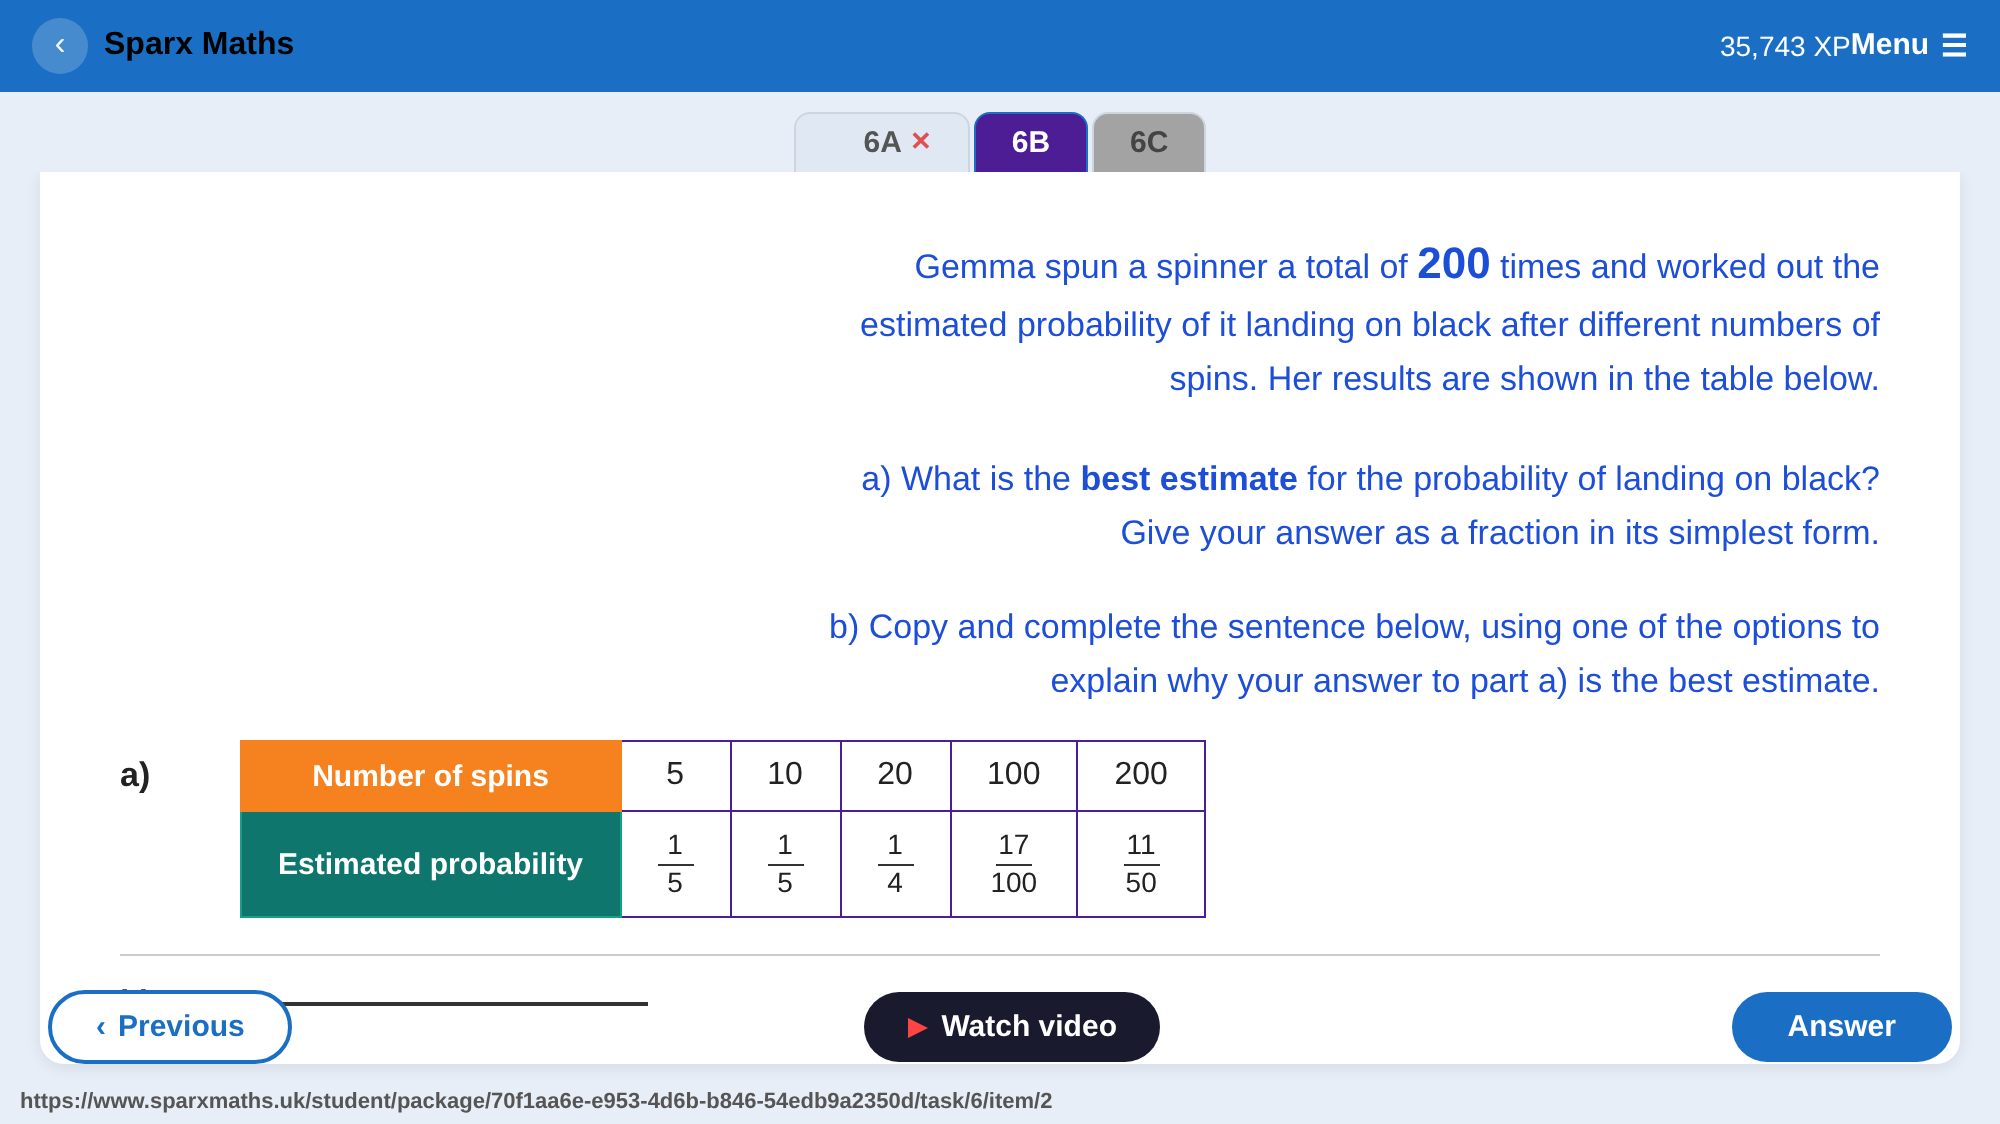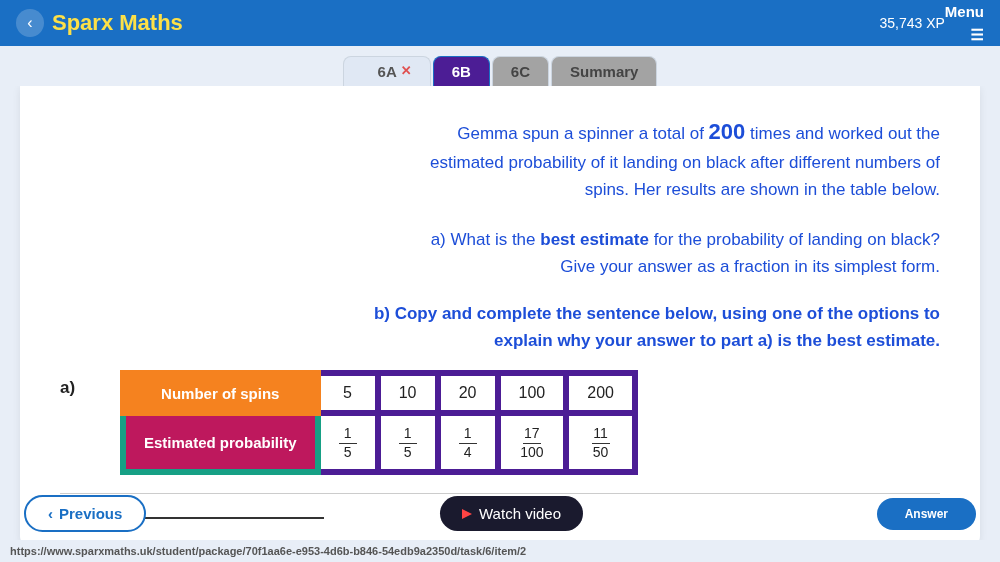--- a/index.html
+++ b/index.html
@@ -33,38 +33,37 @@
       width: 28px;
       height: 28px;
       display: flex;
       align-items: center;
       justify-content: center;
       cursor: pointer;
       color: white;
       font-size: 16px;
     }
     .header-title {
-      color: #fde047;
-      font-size: 22px;
+      color: #000000;
+      font-size: 16px;
       font-weight: 700;
     }
     .header-right {
       display: flex;
       align-items: center;
       color: white;
       font-size: 14px;
     }
     .menu-btn {
       display: flex;
-      align-items: flex-end;
+      align-items: flex-start;
       gap: 6px;
       cursor: pointer;
       font-weight: 600;
       font-size: 15px;
-      flex-direction: column;
     }
 
     
     .tabs-bar {
       display: flex;
       justify-content: center;
       align-items: flex-end;
       padding-top: 10px;
       gap: 2px;
       background: #e8eef7;
@@ -137,37 +136,37 @@
       color: #222;
       padding-top: 8px;
       min-width: 30px;
     }
 
     .spinner-table {
       border-collapse: collapse;
       margin-left: 10px;
     }
     .spinner-table td {
-      border: 6px solid #4c1d95;
+      border: 1px solid #4c1d95;
       text-align: center;
       padding: 8px 18px;
       font-size: 16px;
       color: #222;
       min-width: 50px;
     }
     .spinner-table .header-row td:first-child {
       background: #f5821f;
       color: white;
       font-weight: 700;
       font-size: 15px;
       border-color: #f5821f;
       min-width: 160px;
     }
     .spinner-table .prob-row td:first-child {
-      background: #be185d;
+      background: #0f766e;
       color: white;
       font-weight: 700;
       font-size: 15px;
       border-color: #16a085;
       min-width: 160px;
     }
     .fraction {
       display: inline-flex;
       flex-direction: column;
       align-items: center;
@@ -237,33 +236,33 @@
       display: flex;
       align-items: center;
       gap: 6px;
     }
     .btn-watch {
       background: #1a1a2e;
       border: none;
       border-radius: 24px;
       padding: 9px 22px;
       font-size: 15px;
-      font-weight: 400;
+      font-weight: 700;
       color: white;
       cursor: pointer;
       display: flex;
       align-items: center;
       gap: 7px;
     }
     .btn-answer {
       background: #1a6fc4;
       border: none;
       border-radius: 24px;
       padding: 9px 28px;
-      font-size: 12px;
+      font-size: 15px;
       font-weight: 700;
       color: white;
       cursor: pointer;
     }
 
     
     .status-bar {
       position: absolute;
       bottom: 0;
       left: 0;
@@ -303,38 +302,35 @@
       <span>6A</span>
       <span class="x-mark">✕</span>
     </span>
   </div>
   <div class="tab active">
     <span>6B</span>
   </div>
   <div class="tab">
     <span>6C</span>
   </div>
-  <div class="tab">
-    <span>Summary</span>
-  </div>
 </div>
 
 <div class="content-card">
 
   <div class="question-text">
     <span>Gemma spun a spinner a total of </span>
     <span class="big-number">200</span>
     <span> times and worked out the<br>estimated probability of it landing on black after different numbers of<br>spins. Her results are shown in the table below.</span>
   </div>
 
   <div class="question-text" style="margin-bottom:20px;">
     <span>a) What is the <strong>best estimate</strong> for the probability of landing on black?<br>Give your answer as a fraction in its simplest form.</span>
   </div>
 
-  <div class="question-text" style="margin-bottom:12px;font-weight:bold;">
+  <div class="question-text" style="margin-bottom:12px;">
     <span>b) Copy and complete the sentence below, using one of the options to<br>explain why your answer to part a) is the best estimate.</span>
   </div>
 
   <div class="table-section">
     <div class="part-a-label">a)</div>
     <table class="spinner-table">
       <tbody>
           <tr class="header-row">
         <td>Number of spins</td>
         <td>5</td>

